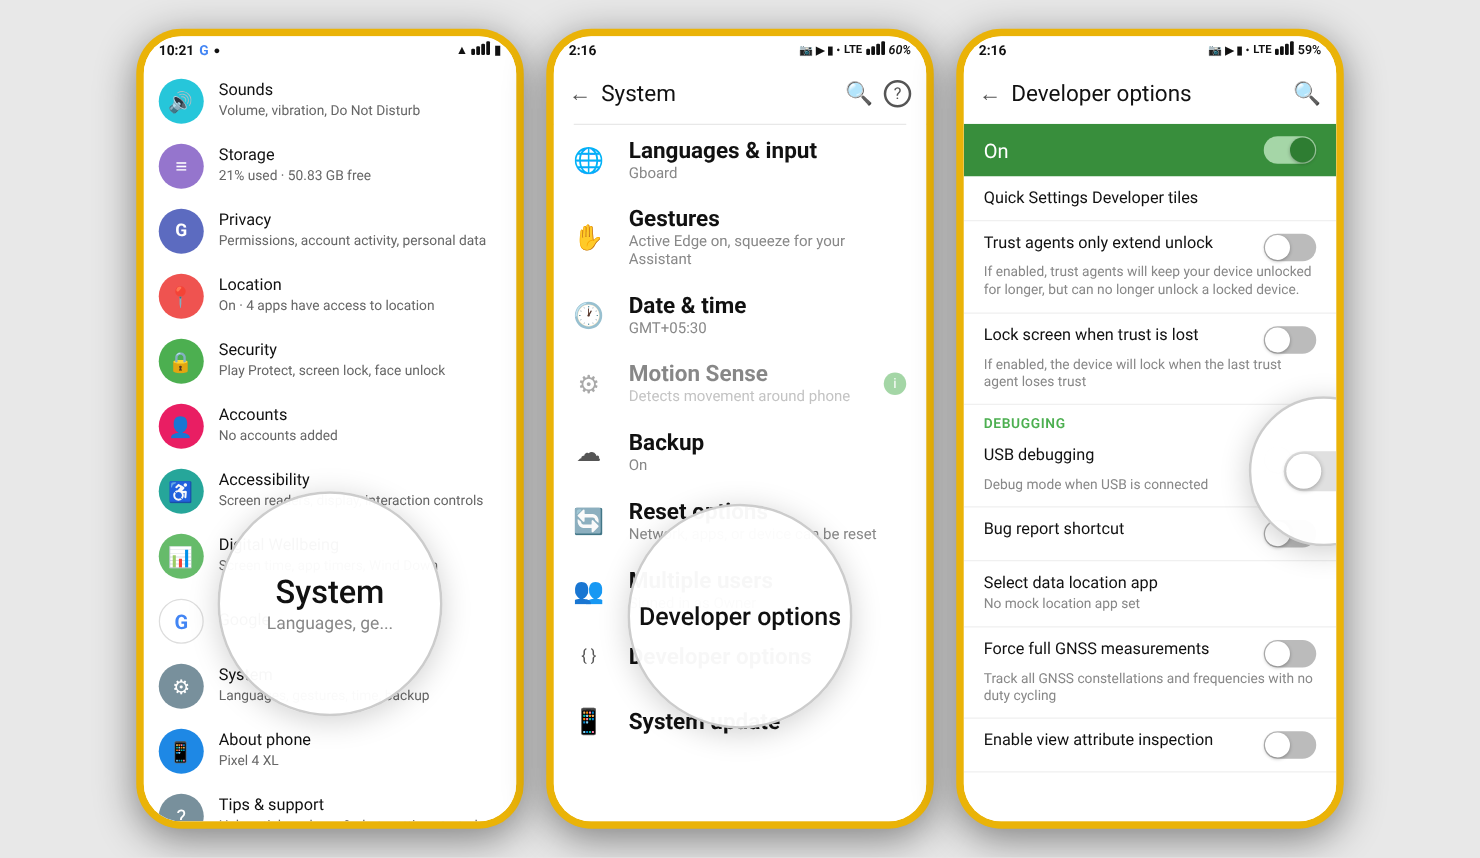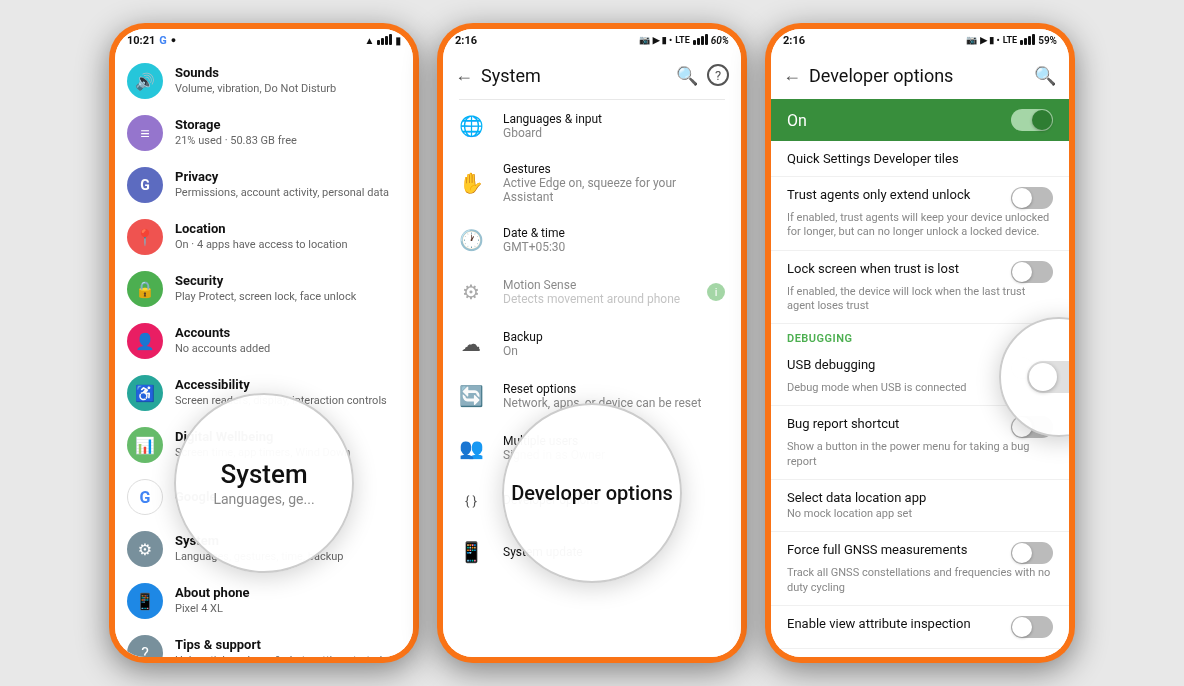--- a/index.html
+++ b/index.html
@@ -12,21 +12,21 @@
       justify-content: center;
       gap: 18px;
       font-family: 'Roboto', Arial, sans-serif;
       overflow: hidden;
     }
 
     
     .phone {
       width: 310px;
       height: 640px;
-      background: #f97316;
+      background: #eab308;
       border-radius: 36px;
       padding: 6px;
       box-shadow: 0 8px 32px rgba(0,0,0,0.45);
       position: relative;
       flex-shrink: 0;
     }
     .phone-inner {
       width: 100%;
       height: 100%;
       background: #fff;
@@ -73,21 +73,21 @@
       height: 36px;
       border-radius: 50%;
       display: flex;
       align-items: center;
       justify-content: center;
       font-size: 16px;
       flex-shrink: 0;
       color: #fff;
     }
     .settings-text { flex: 1; }
-    .settings-title { font-size: 13px; font-weight: 700; color: #111; line-height: 1.3; }
+    .settings-title { font-size: 13px; font-weight: 400; color: #111; line-height: 1.3; }
     .settings-sub { font-size: 11px; color: #666; line-height: 1.3; }
 
     
     .magnifier {
       position: absolute;
       width: 180px;
       height: 180px;
       border-radius: 50%;
       background: rgba(255,255,255,0.97);
       border: 2px solid #ccc;
@@ -148,21 +148,21 @@
       min-height: 52px;
     }
     .system-icon {
       font-size: 20px;
       color: #555;
       width: 24px;
       text-align: center;
       flex-shrink: 0;
     }
     .system-text { flex: 1; }
-    .system-title { font-size: 12px; color: #111; font-weight: 400; }
+    .system-title { font-size: 18px; color: #111; font-weight: 700; }
     .system-sub { font-size: 12px; color: #888; }
     .info-badge {
       width: 18px; height: 18px;
       border-radius: 50%;
       background: #4caf50;
       color: #fff;
       font-size: 11px;
       display: flex; align-items: center; justify-content: center;
     }
 
@@ -574,21 +574,20 @@
       </div>
 
 
       <div class="dev-item">
         <div class="dev-item-row">
           <span class="dev-item-title">Bug report shortcut</span>
           <div class="toggle off">
             <div class="toggle-knob"></div>
           </div>
         </div>
-        <div class="dev-item-sub">Show a button in the power menu for taking a bug report</div>
       </div>
 
       <div class="dev-item">
         <div class="dev-item-row">
           <span class="dev-item-title">Select data location app</span>
         </div>
         <div class="dev-item-sub">No mock location app set</div>
       </div>
 
       <div class="dev-item">

